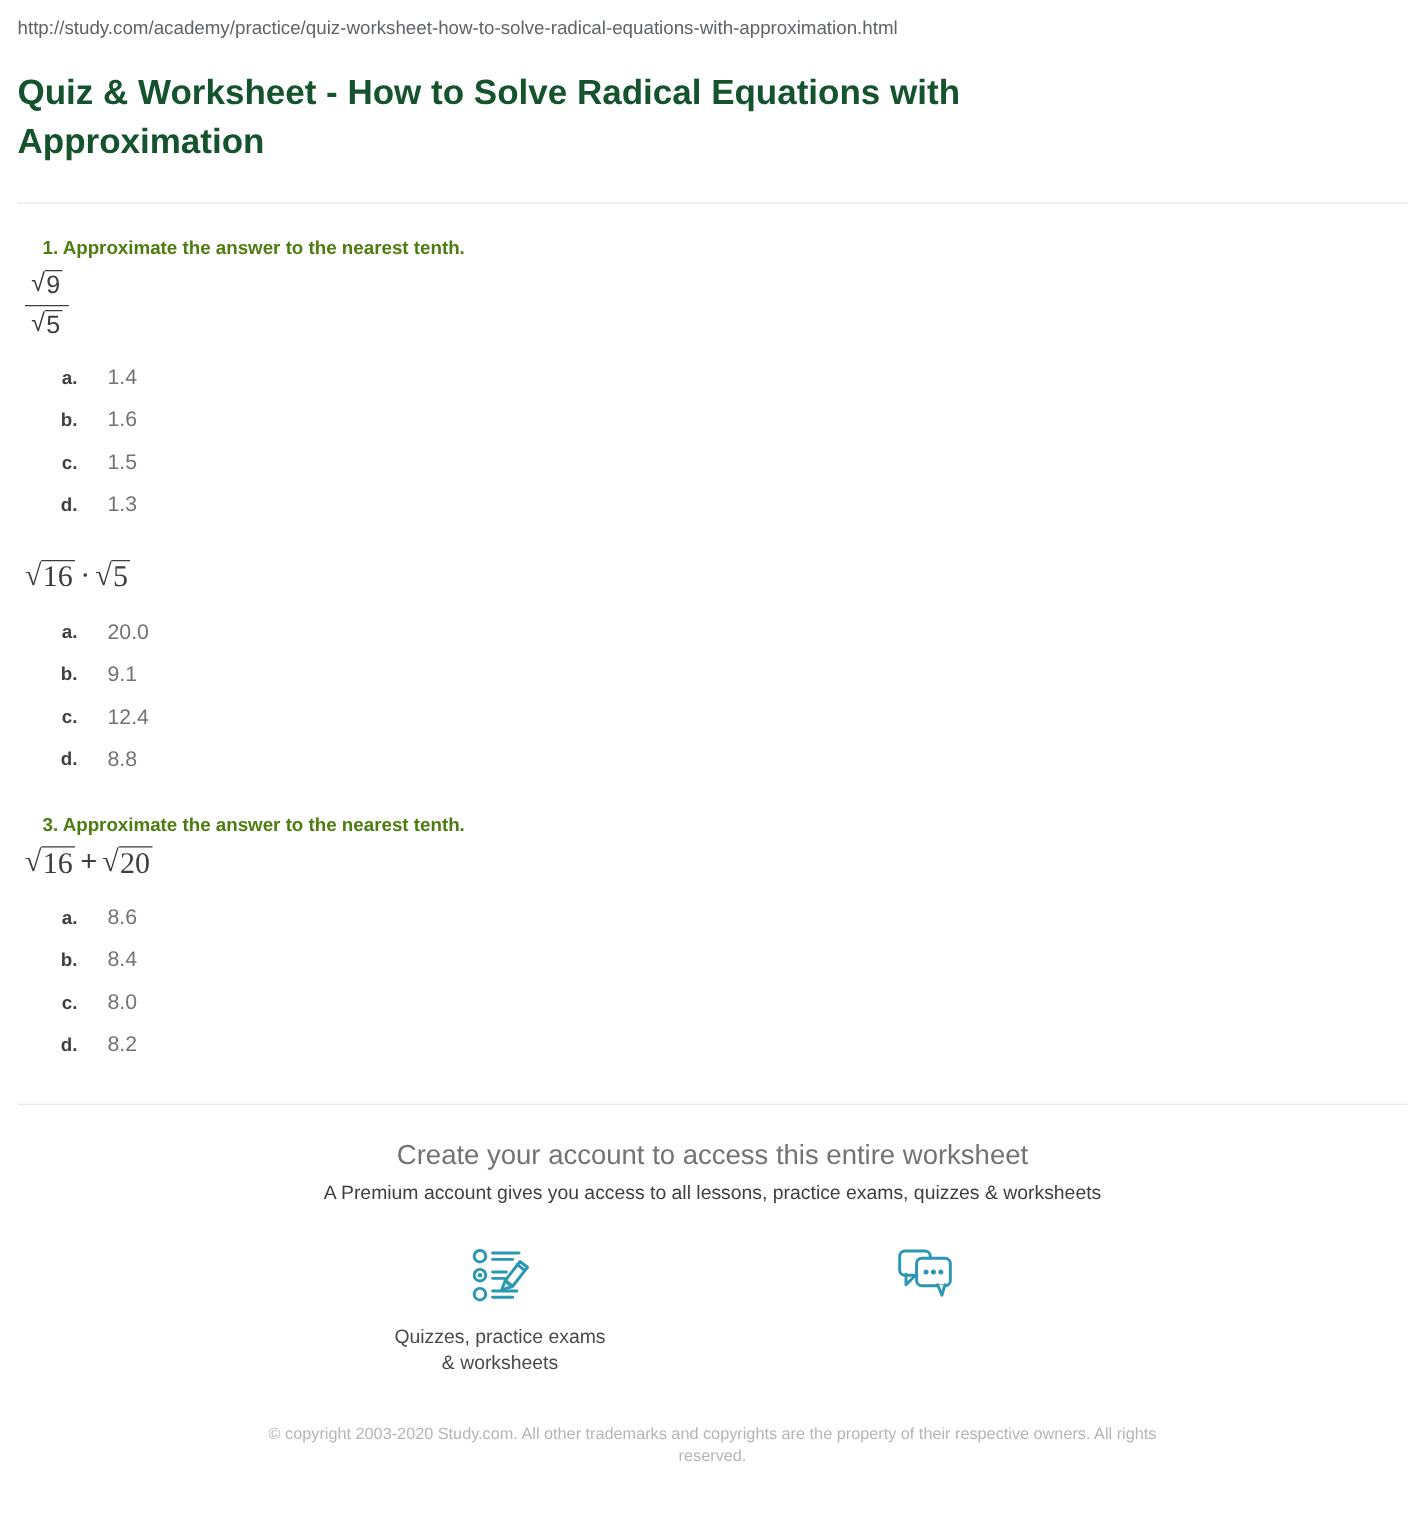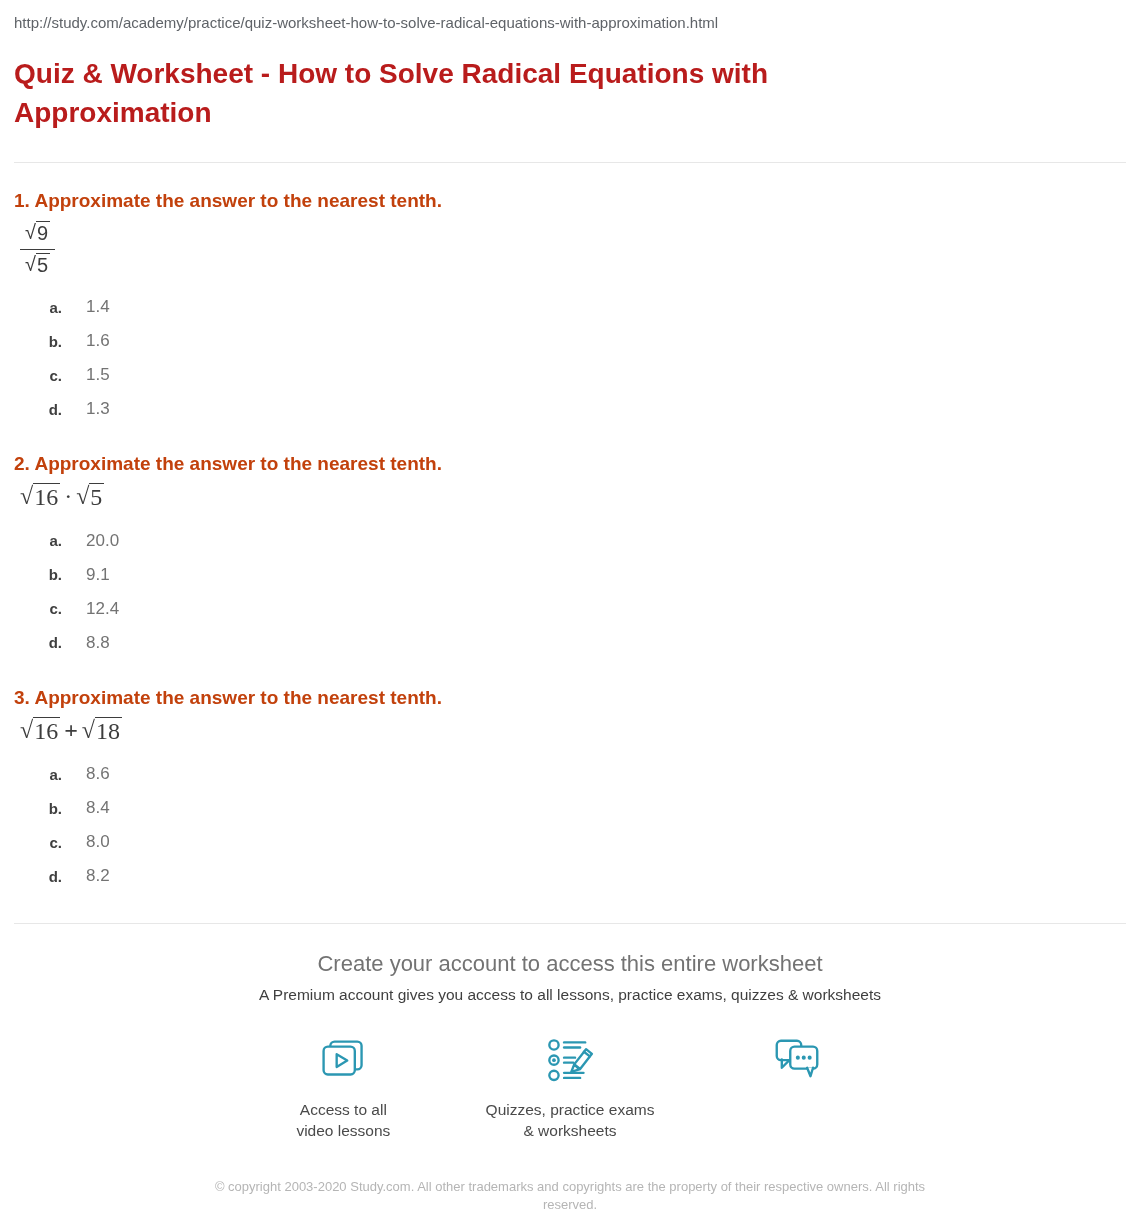--- a/index.html
+++ b/index.html
@@ -8,27 +8,27 @@
   .page { width:1140px; height:1222px; overflow:hidden; background:#fff; position:relative; }
 
   
   .topbar { display:flex; justify-content:space-between; align-items:flex-end; padding:12px 14px 0 14px; }
   .url { font-size:15px; color:#5f6368; padding-top:2px; }
   .logo { display:flex; align-items:center; gap:7px; cursor:pointer; }
   .logo-text { font-size:28px; font-weight:700; color:#3b4045; letter-spacing:-0.5px; line-height:1; }
   .logo-dot { color:#f6921e; }
 
   
-  h1.title { margin:24px 14px 0 14px; font-size:28px; font-weight:600; line-height:1.38; color:#b91c1c; max-width:830px; }
+  h1.title { margin:24px 14px 0 14px; font-size:28px; font-weight:600; line-height:1.38; color:#14532d; max-width:830px; }
 
   hr.sep { border:none; border-top:1px solid #e7e7e7; margin:30px 14px 0 14px; }
 
   
   section.question { margin:27px 14px 0 14px; }
-  .q-prompt { font-size:19px; font-weight:700; color:#c2410c; }
+  .q-prompt { font-size:15px; font-weight:700; color:#4d7c0f;margin-left:20px; }
   .expr { margin:8px 0 0 6px; color:#3d3d3d; }
   .sqrt { display:inline-flex; align-items:flex-start; }
   .sqrt-sym { line-height:1.15; }
   .radicand { border-top:1.6px solid #3d3d3d; line-height:1.15; padding:0 2px 0 1px; }
   .frac { display:inline-flex; flex-direction:column; align-items:center; font-size:20px; }
   .frac-num { padding:1px 5px 4px 5px; border-bottom:1.6px solid #3d3d3d; }
   .frac-den { padding-top:3px; padding-bottom:1px; }
   .expr-inline { font-family:"Liberation Serif", serif; font-size:24px; display:flex; align-items:flex-start; }
   .op { margin:0 4px; line-height:1.15; }
   .op-bold { font-weight:700; }
@@ -93,21 +93,20 @@
         <span class="opt-value">1.5</span>
       </div>
       <div class="opt-row">
         <span class="opt-letter">d.</span>
         <span class="opt-value">1.3</span>
       </div>
     </div>
   </section>
 
   <section class="question">
-    <h2 class="q-prompt">2. Approximate the answer to the nearest tenth.</h2>
     <div class="expr expr-inline">
       <span class="sqrt">
           <span class="sqrt-sym">√</span>
           <span class="radicand">16</span>
         </span>
       <span class="op">·</span>
       <span class="sqrt">
           <span class="sqrt-sym">√</span>
           <span class="radicand">5</span>
         </span>
@@ -135,21 +134,21 @@
   <section class="question">
     <h2 class="q-prompt">3. Approximate the answer to the nearest tenth.</h2>
     <div class="expr expr-inline">
       <span class="sqrt">
           <span class="sqrt-sym">√</span>
           <span class="radicand">16</span>
         </span>
       <span class="op op-bold">+</span>
       <span class="sqrt">
           <span class="sqrt-sym">√</span>
-          <span class="radicand">18</span>
+          <span class="radicand">20</span>
         </span>
     </div>
     <div class="options">
       <div class="opt-row">
         <span class="opt-letter">a.</span>
         <span class="opt-value">8.6</span>
       </div>
       <div class="opt-row">
         <span class="opt-letter">b.</span>
         <span class="opt-value">8.4</span>
@@ -166,29 +165,20 @@
   </section>
 
   <hr class="sep">
 
   <section class="signup">
     <div class="signup-heading">Create your account to access this entire worksheet</div>
     <div class="signup-sub">A Premium account gives you access to all lessons, practice exams, quizzes &amp; worksheets</div>
 
     <div class="features">
 
-      <div class="feature">
-        <svg class="feature-icon" viewBox="0 0 64 64" fill="none" stroke="#2b97b2" stroke-width="2.8" stroke-linecap="round" stroke-linejoin="round">
-          <rect x="17" y="9" width="37" height="33" rx="5"></rect>
-          <rect x="9" y="15" width="37" height="33" rx="5" fill="#ffffff"></rect>
-          <path d="M24.5 24 L37 31.5 L24.5 39 Z"></path>
-        </svg>
-        <div class="feature-label">Access to all
-video lessons</div>
-      </div>
 
       <div class="feature">
         <svg class="feature-icon" viewBox="0 0 64 64" fill="none" stroke="#2b97b2" stroke-width="2.8" stroke-linecap="round" stroke-linejoin="round">
           <circle cx="13" cy="13" r="5.5"></circle>
           <circle cx="13" cy="31" r="5.5"></circle>
           <circle cx="13" cy="31" r="2.2" fill="#2b97b2" stroke="none"></circle>
           <circle cx="13" cy="49" r="5.5"></circle>
           <line x1="25" y1="10" x2="50" y2="10"></line>
           <line x1="25" y1="16" x2="44" y2="16"></line>
           <line x1="25" y1="28" x2="38" y2="28"></line>

